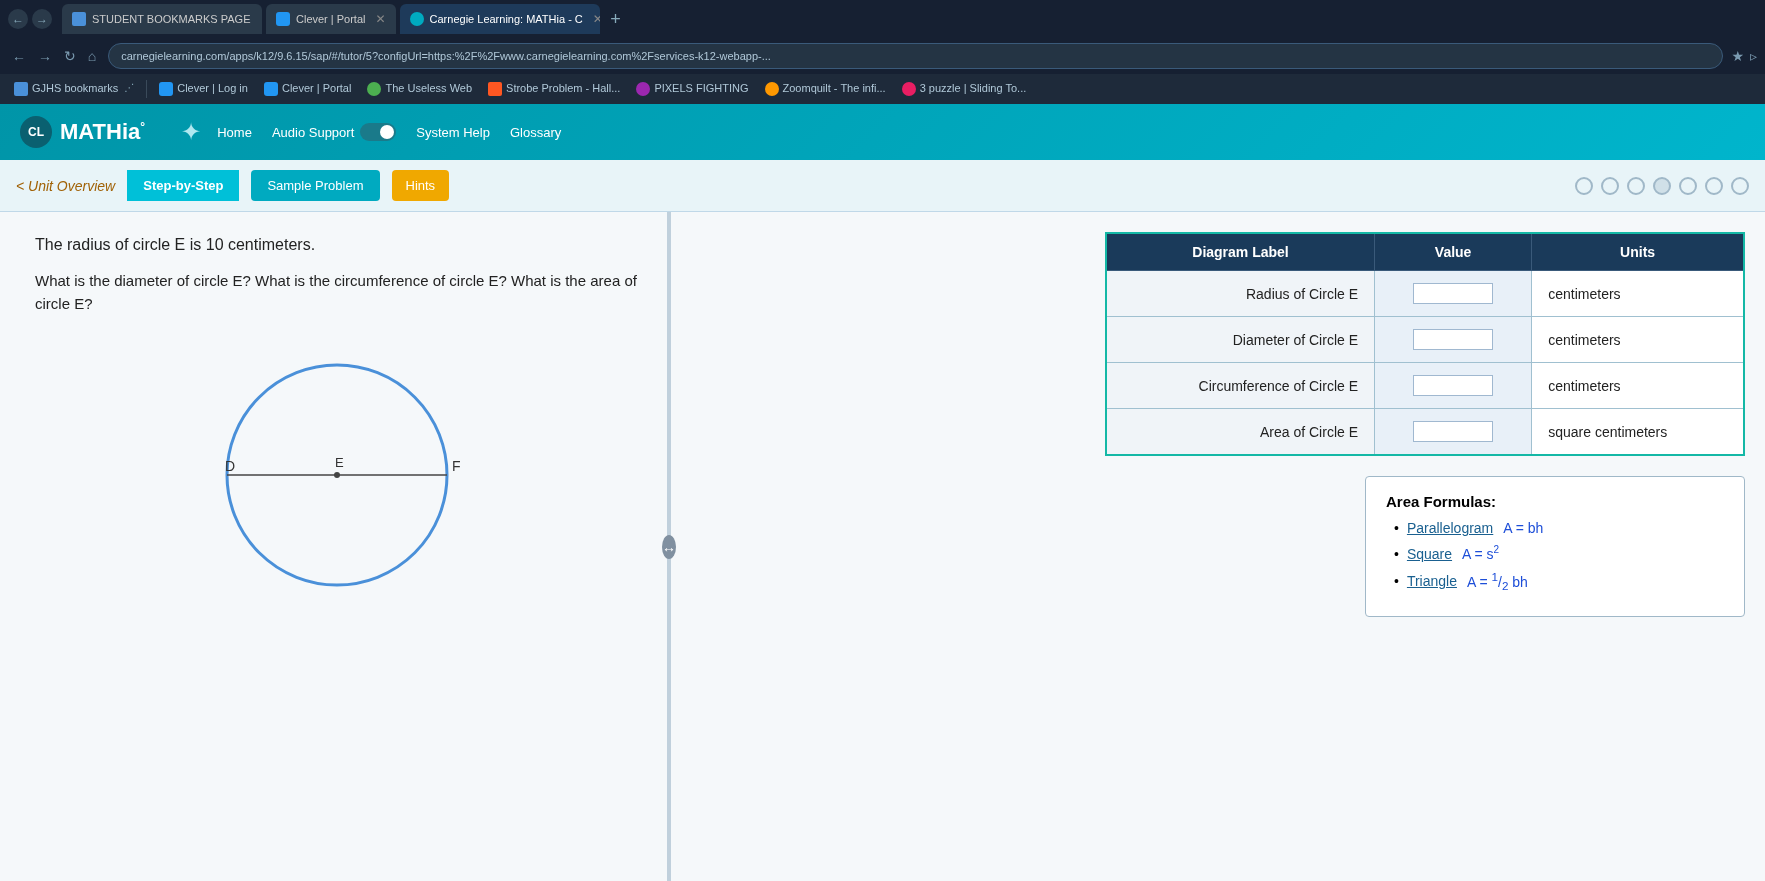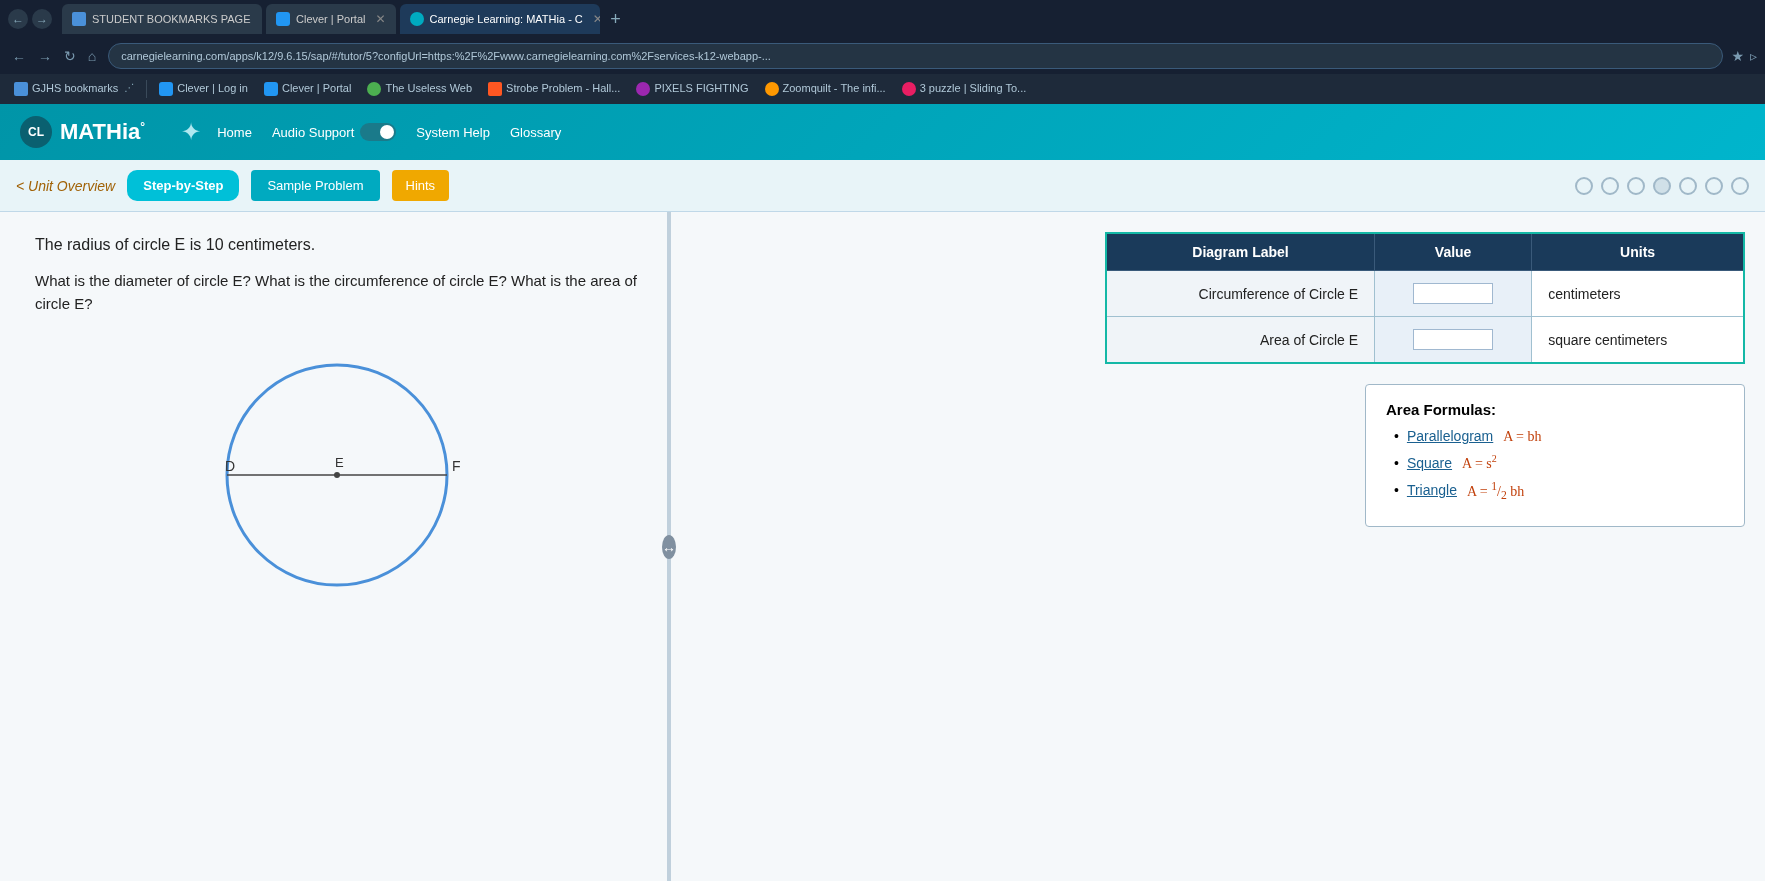--- a/index.html
+++ b/index.html
@@ -139,21 +139,21 @@
     
     .toolbar {
       display: flex; align-items: center;
       background: #e8f4f8;
       padding: 10px 16px;
       gap: 12px;
       border-bottom: 1px solid #c0d8e8;
     }
     .unit-overview { color: #a16207; font-size: 14px; cursor: pointer; font-style: italic; }
     .unit-overview:before { content: '< '; }
-    .btn-step { background: #00c0d8; color: #fff; border: none; border-radius: 10px; padding: 8px 16px; font-size: 13px; font-weight: bold; cursor: pointer; }
+    .btn-step { background: #00c0d8; color: #fff; border: none; border-radius: 0; padding: 8px 16px; font-size: 13px; font-weight: bold; cursor: pointer; }
     .btn-sample { background: #00aac0; color: #fff; border: none; border-radius: 4px; padding: 8px 16px; font-size: 13px; cursor: pointer; }
     .btn-hints { background: #f0a800; color: #fff; border: none; border-radius: 4px; padding: 8px 14px; font-size: 13px; cursor: pointer; }
     .progress-dots { margin-left: auto; display: flex; gap: 8px; align-items: center; }
     .dot { width: 18px; height: 18px; border-radius: 50%; border: 2px solid #a0b8c8; background: transparent; cursor: pointer; }
     .dot.filled { background: #d0e0e8; }
 
     
     .main-content {
       display: flex;
       flex: 1;
@@ -253,21 +253,21 @@
       font-size: 14px;
     }
     .formulas-title { font-weight: bold; margin-bottom: 10px; font-size: 15px; }
     .formula-item {
       display: flex; align-items: baseline; gap: 4px;
       margin-bottom: 8px;
       padding-left: 8px;
     }
     .formula-item:before { content: '•'; margin-right: 4px; }
     .formula-link { color: #1a6090; text-decoration: underline; margin-right: 6px; }
-    .formula-eq { color: #c2410c; font-family: Liberation Serif, serif; }
+    .formula-eq { color: #1d4ed8; }
     .sup { font-size: 10px; vertical-align: super; }
   </style>
 </head>
 <body>
 
 <div class="browser-chrome">
 
   <div class="tab-bar">
     <div class="browser-nav-left">
       <div class="nav-btn">←</div>
@@ -418,20 +418,34 @@
 
       <table class="data-table">
         <thead>
           <tr>
             <th>Diagram Label</th>
             <th>Value</th>
             <th>Units</th>
           </tr>
         </thead>
         <tbody>
+          <tr>
+            <td class="row-label">Radius of Circle E</td>
+            <td class="value-cell">
+              <input type="text" style="width: 80px; border: 1px solid rgb(160, 184, 208); padding: 2px 4px; font-size: 13px;">
+            </td>
+            <td class="units-cell">centimeters</td>
+          </tr>
+          <tr>
+            <td class="row-label">Diameter of Circle E</td>
+            <td class="value-cell">
+              <input type="text" style="width: 80px; border: 1px solid rgb(160, 184, 208); padding: 2px 4px; font-size: 13px;">
+            </td>
+            <td class="units-cell">centimeters</td>
+          </tr>
           <tr>
             <td class="row-label">Circumference of Circle E</td>
             <td class="value-cell">
               <input type="text" style="width: 80px; border: 1px solid rgb(160, 184, 208); padding: 2px 4px; font-size: 13px;">
             </td>
             <td class="units-cell">centimeters</td>
           </tr>
           <tr>
             <td class="row-label">Area of Circle E</td>
             <td class="value-cell">

